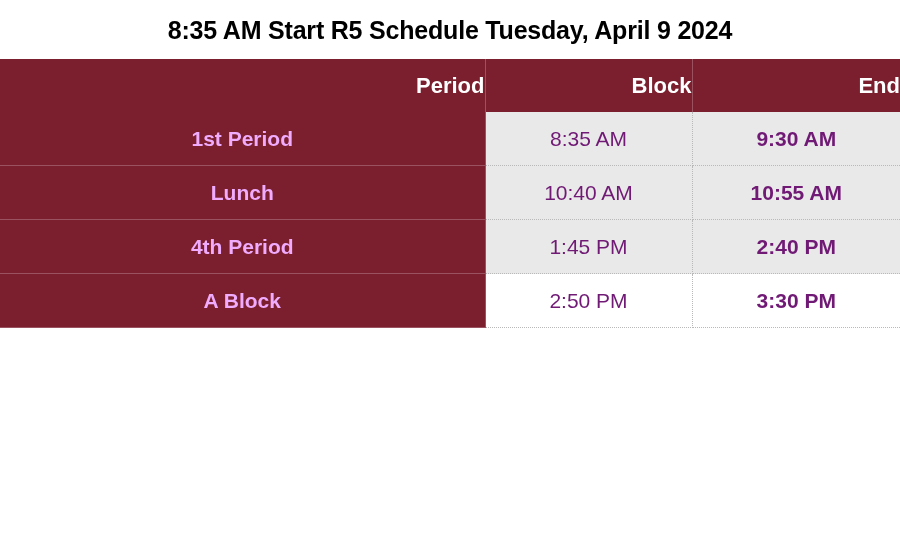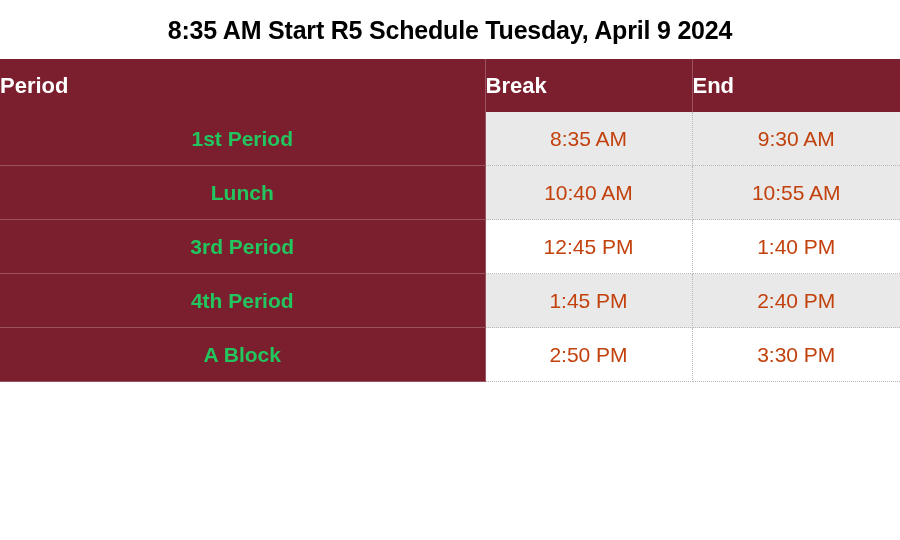--- a/index.html
+++ b/index.html
@@ -33,85 +33,80 @@
   table.schedule col.c-period { width: 485px; }
   table.schedule col.c-start  { width: 207px; }
   table.schedule col.c-end    { width: 208px; }
 
   thead th {
     background: #7b1f2e;
     color: #ffffff;
     font-size: 22px;
     font-weight: bold;
     height: 53px;
-    text-align: left;
+    text-align: right;
     border-right: 1px solid #9b5260;
     padding: 0;
   }
   thead th:last-child { border-right: none; }
 
   tbody td {
     height: 53px;
     font-size: 21px;
     text-align: center;
     padding: 0;
     vertical-align: middle;
   }
   tbody td.period {
     background: #7b1f2e;
-    color: #22c55e;
+    color: #f0abfc;
     font-weight: bold;
     border-bottom: 1px solid #9b5260;
     border-right: 1px solid #9b5260;
   }
   tbody td.time {
-    color: #c2410c;
+    color: #701a75;
     background: #ffffff;
     border-bottom: 1px dotted #b9b9b9;
     border-right: 1px dotted #b9b9b9;
     margin-left: 12px;
   }
-  tbody td.time.last { border-right: none; }
+  tbody td.time.last { border-right: none; font-weight: bold; }
   tbody tr.alt td.time { background: #e9e9e9; }
 </style>
 </head>
 <body>
 
 <div id="page">
 
   <div class="title">8:35 AM Start R5 Schedule Tuesday, April 9 2024</div>
 
   <table class="schedule">
     <colgroup>
       <col class="c-period">
       <col class="c-start">
       <col class="c-end">
     </colgroup>
     <thead>
       <tr>
         <th>Period</th>
-        <th>Break</th>
+        <th>Block</th>
         <th>End</th>
       </tr>
     </thead>
     <tbody>
       <tr class="alt">
         <td class="period">1st Period</td>
         <td class="time">8:35 AM</td>
         <td class="time last">9:30 AM</td>
       </tr>
       <tr class="alt">
         <td class="period">Lunch</td>
         <td class="time">10:40 AM</td>
         <td class="time last">10:55 AM</td>
-      </tr>
-      <tr>
-        <td class="period">3rd Period</td>
-        <td class="time">12:45 PM</td>
-        <td class="time last">1:40 PM</td>
       </tr>
       <tr class="alt">
         <td class="period">4th Period</td>
         <td class="time">1:45 PM</td>
         <td class="time last">2:40 PM</td>
       </tr>
       <tr>
         <td class="period">A Block</td>
         <td class="time">2:50 PM</td>
         <td class="time last">3:30 PM</td>

